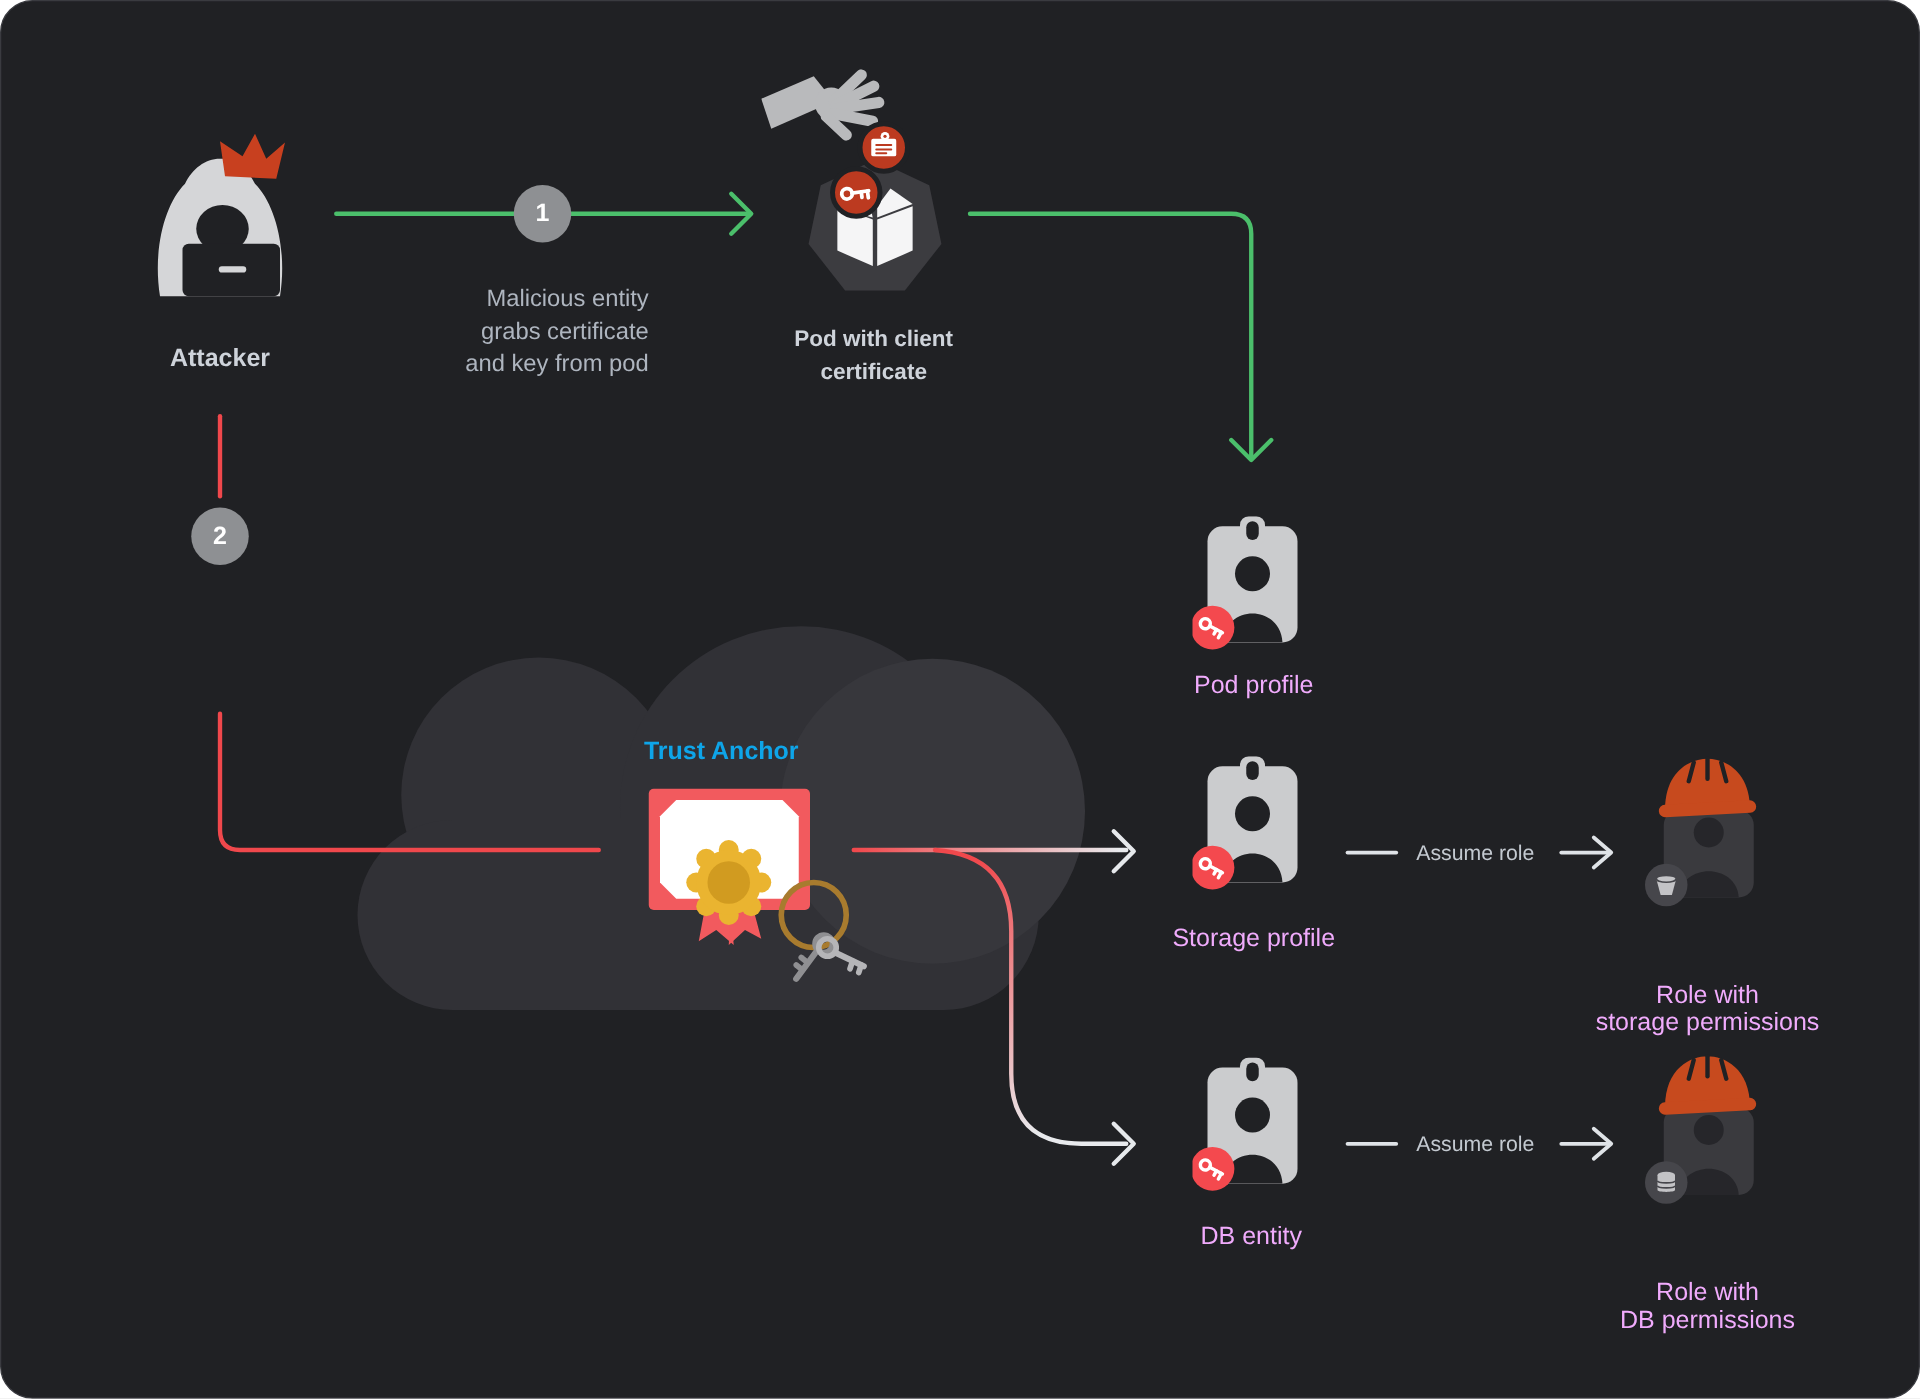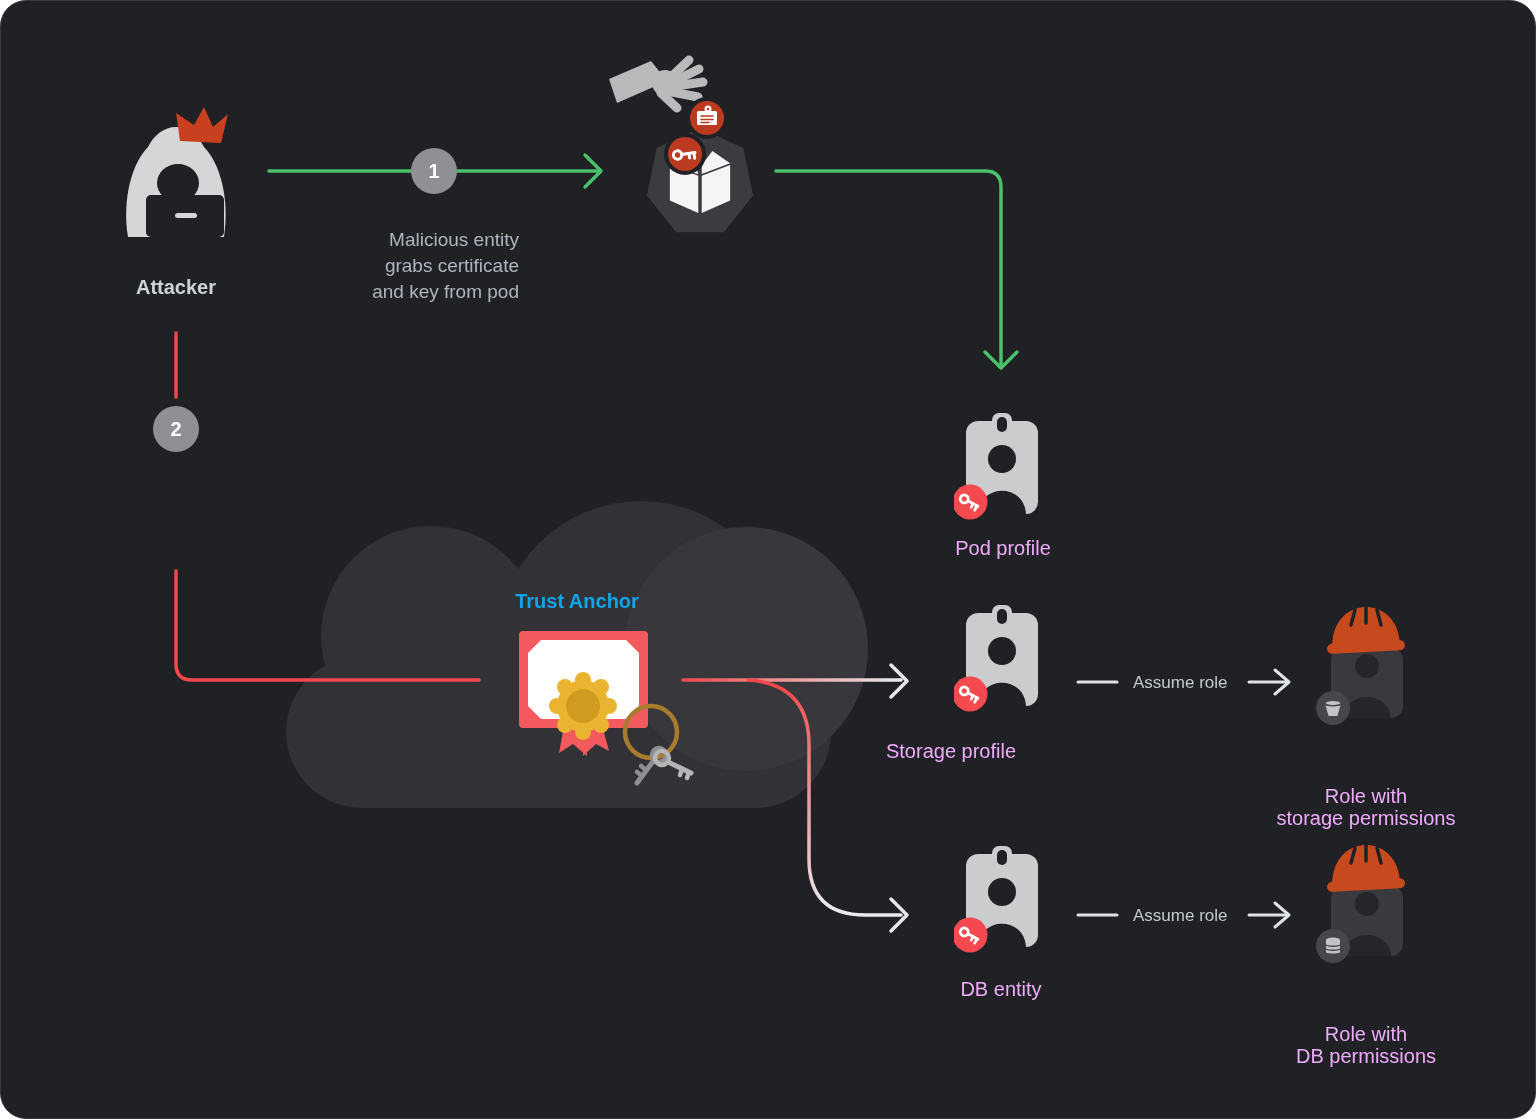--- a/index.html
+++ b/index.html
@@ -132,20 +132,21 @@
   </svg>
   <svg class="abs" style="left:662px;top:131px;" width="44" height="44" viewBox="0 0 44 44">
     <circle cx="22" cy="22" r="19" fill="#bc3a20" stroke="#202124" stroke-width="4"></circle>
     <g transform="rotate(-8 22 22)" stroke="#ffffff" fill="none" stroke-linecap="round">
       <circle cx="14.5" cy="22" r="4.2" stroke-width="3"></circle>
       <path d="M18.5 22 H32" stroke-width="3"></path>
       <path d="M26 22 V26.5" stroke-width="3"></path>
       <path d="M31 22 V27.5" stroke-width="3"></path>
     </g>
   </svg>
+  <div class="abs label label-bold" style="left:618px;top:257px;width:160px;font-size:18px;line-height:26px;">Pod with client certificate</div>
 
   <div class="abs step-badge" style="left:152px;top:405px;">2</div>
 
   <div class="abs label label-bold" style="left:476px;top:589px;width:200px;font-size:20px;color:#0ea5e9;">Trust Anchor</div>
 
   <svg class="abs" style="left:500px;top:620px;" width="200" height="180" viewBox="0 0 200 180">
     <rect x="18" y="10" width="129" height="97" rx="4" fill="#f25a5e"></rect>
     <path d="M40 19 H125 L138 32 V85 L125 98 H40 L27 85 V32 Z" fill="#ffffff"></path>
     <g>
       <polygon points="64,100 82,95 86,135 72,123 58,132" fill="#f25a5e"></polygon>
@@ -221,21 +222,21 @@
     <g>
       <circle cx="16" cy="89" r="17.5" fill="#f4494e"></circle>
       <g transform="rotate(28 16 89)" stroke="#ffffff" fill="none" stroke-linecap="round">
         <circle cx="9.5" cy="89" r="4" stroke-width="2.8"></circle>
         <path d="M13.5 89 H25" stroke-width="2.8"></path>
         <path d="M19.5 89 V93" stroke-width="2.8"></path>
         <path d="M24 89 V94" stroke-width="2.8"></path>
       </g>
     </g>
   </svg>
-  <div class="abs node-label" style="left:870px;top:739px;width:160px;">Storage profile</div>
+  <div class="abs node-label" style="left:922px;top:739px;width:160px;">Storage profile</div>
 
   <svg class="abs" style="left:953px;top:845px;" width="96" height="112" viewBox="0 0 96 112">
     <defs>
         <clipPath id="clipCard3">
           <rect x="12" y="8" width="72" height="93" rx="12"></rect>
         </clipPath>
       </defs>
     <rect x="12" y="8" width="72" height="93" rx="12" fill="#cbccce"></rect>
     <rect x="38" y="0" width="20" height="23" rx="7" fill="#cbccce"></rect>
     <rect x="43" y="4" width="10" height="15" rx="5" fill="#202124"></rect>

